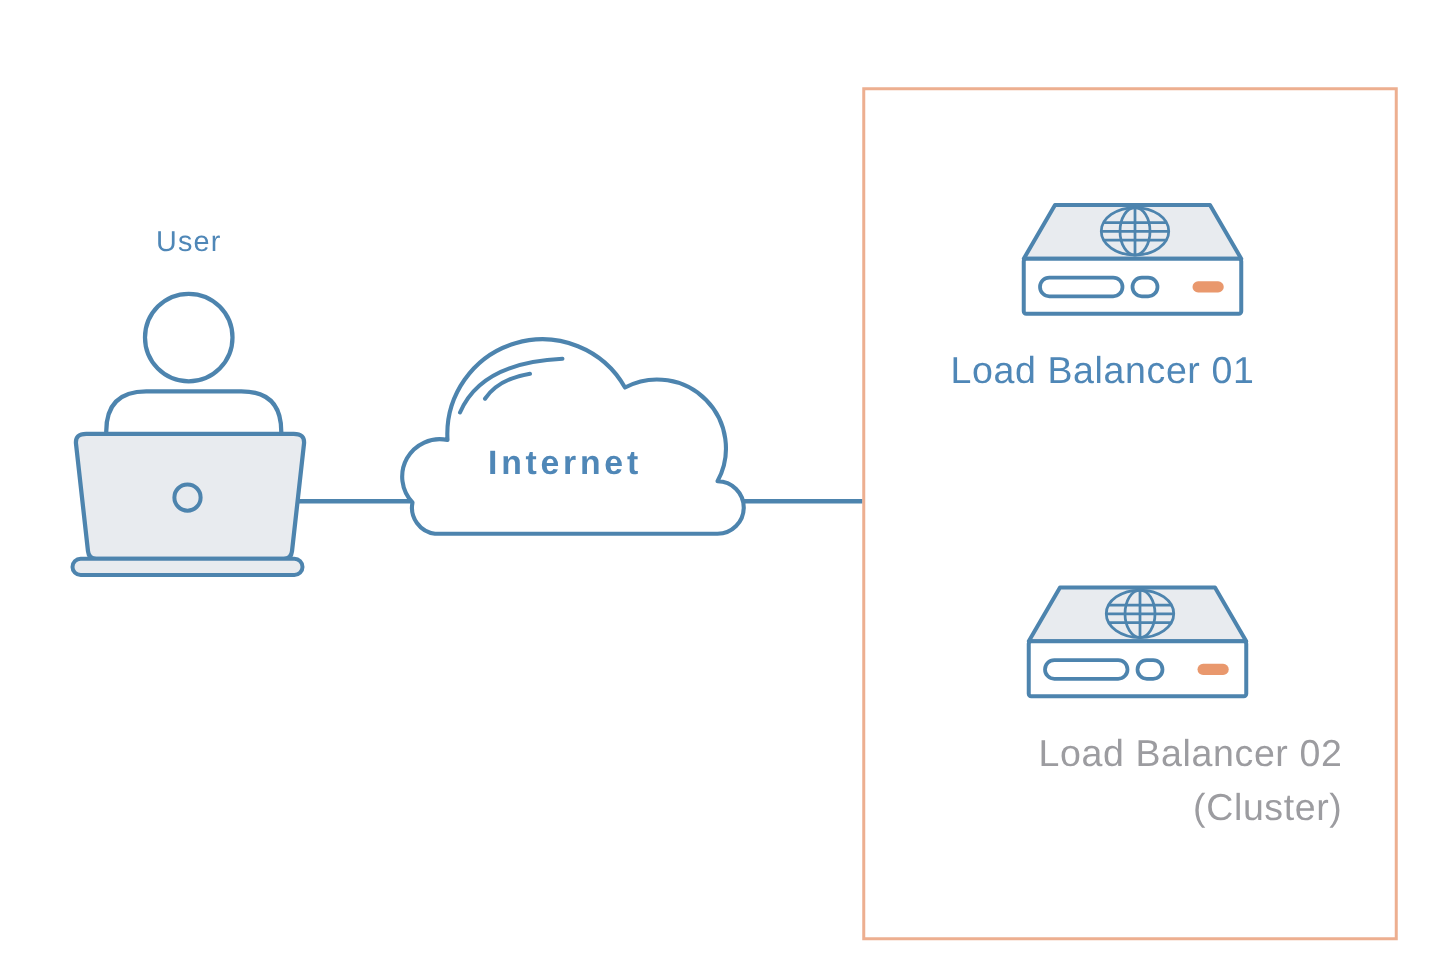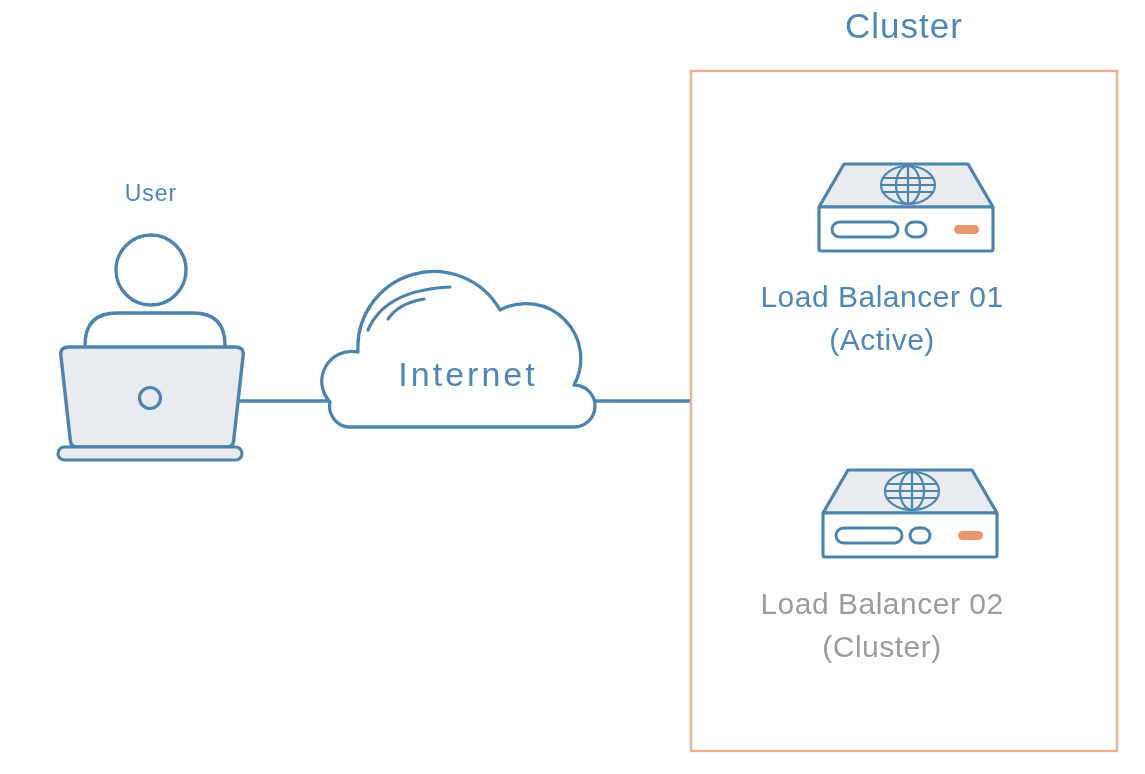--- a/index.html
+++ b/index.html
@@ -24,34 +24,34 @@
 
   .label { position: absolute; text-align: center; }
   .label-blue { color: var(--text_blue); }
   .label-gray { color: var(--muted_gray); }
 
   .user-label {
     left: 71px; top: 180px; width: 160px;
     font-size: 23px; font-weight: 500; letter-spacing: 1px;
   }
   .internet-label {
-    left: 338px; top: 355px; width: 260px;
-    font-size: 34px; font-weight: 400; letter-spacing: 3px;
+    left: 322px; top: 355px; width: 260px;
+    font-size: 27px; font-weight: 700; letter-spacing: 3px;
   }
   .cluster-title {
     left: 690px; top: 6px; width: 428px;
     font-size: 35px; font-weight: 500; letter-spacing: 1px;
   }
   .node-label {
     left: 690px; width: 384px;
     font-size: 30px; font-weight: 500; letter-spacing: 0.5px;
     line-height: 1.44;
   }
   .node-label.lb1 { top: 275px; }
-  .node-label.lb2 { top: 582px; }
+  .node-label.lb2 { top: 582px; text-align: right; }
 </style>
 </head>
 <body>
 
 <div class="canvas">
 
   <svg class="diagram" viewBox="0 0 1145 774">
 
     <line x1="238" y1="401" x2="334" y2="401" class="s-blue" stroke-width="3.5"></line>
     <line x1="592" y1="401" x2="690" y2="401" class="s-blue" stroke-width="3.5"></line>
@@ -102,25 +102,23 @@
       </g>
       <rect x="3" y="46" width="174" height="44" rx="2" class="s-blue f-white" stroke-width="3.2"></rect>
       <rect x="16" y="61" width="66" height="15" rx="7.5" class="s-blue" stroke-width="3"></rect>
       <rect x="90" y="61" width="20" height="15" rx="7.5" class="s-blue" stroke-width="3"></rect>
       <rect x="138" y="64" width="25" height="9" rx="4.5" class="f-led"></rect>
     </g>
   </svg>
 
   <div class="label label-blue user-label">User</div>
   <div class="label label-blue internet-label">Internet</div>
-  <div class="label label-blue cluster-title">Cluster</div>
 
   <div class="label label-blue node-label lb1">
     <div>Load Balancer 01</div>
-    <div>(Active)</div>
   </div>
 
   <div class="label label-gray node-label lb2">
     <div>Load Balancer 02</div>
     <div>(Cluster)</div>
   </div>
 
 </div>
 
 </body></html>

